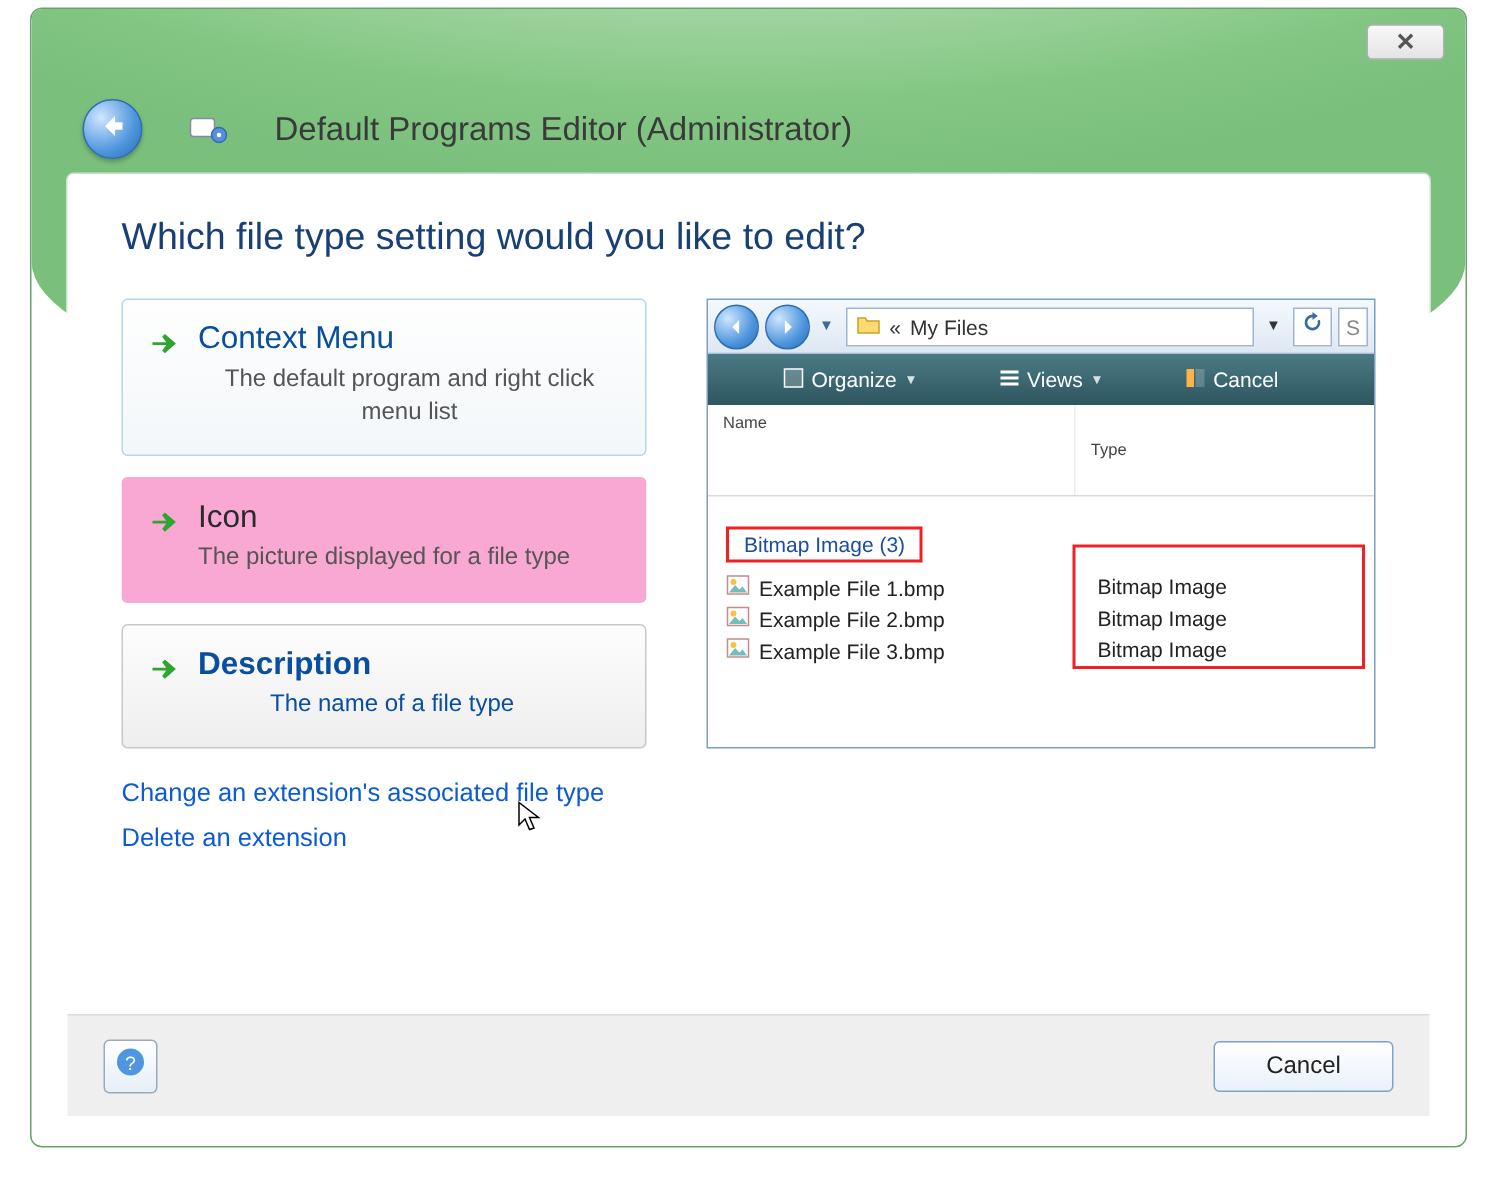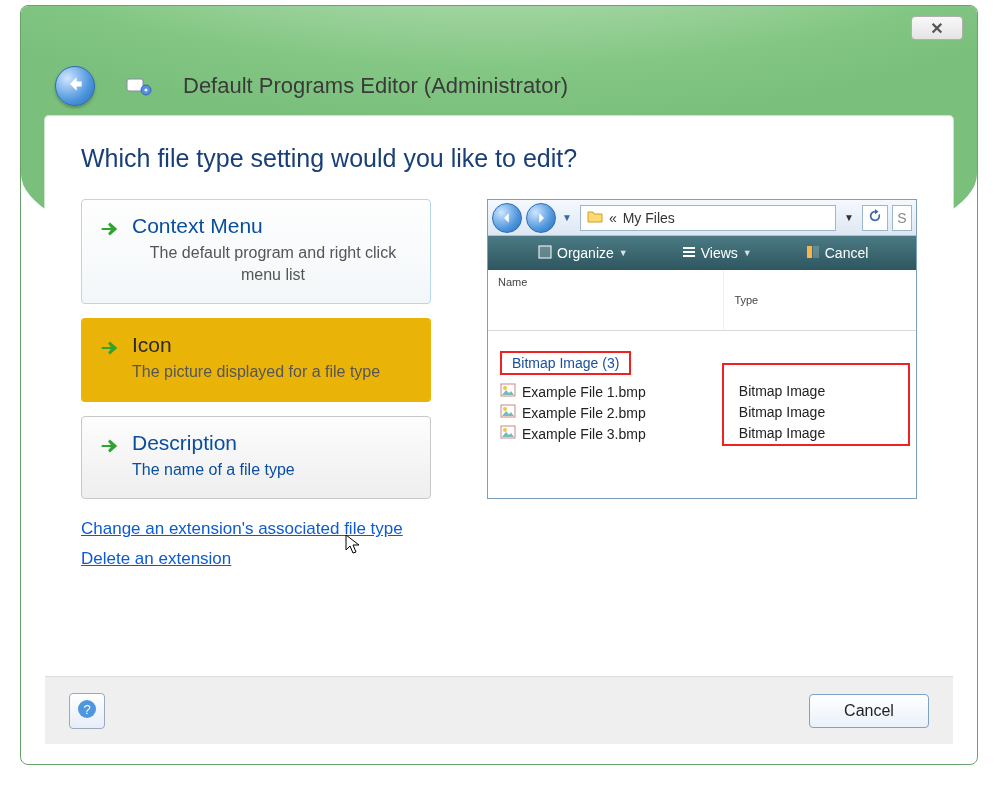--- a/index.html
+++ b/index.html
@@ -94,61 +94,60 @@
   }
 
   .question {
     font-size: 25px;
     color: #183f76;
     margin-bottom: 26px;
   }
 
   .cols {
     display:flex;
-    gap: 56px;
+    gap: 40px;
   }
   .left-col { width: 350px; flex: none; }
   .right-col { flex: 1; }
 
   
   .option {
     display:flex;
     gap: 12px;
     padding: 14px 16px 18px 16px;
     border: 1px solid transparent;
     border-radius: 4px;
     margin-bottom: 14px;
     cursor: pointer;
-    background: #eab308;
+    background: #f9a8d4;
   }
   .option.framed {
     border: 1px solid #b7d6e6;
     background: linear-gradient(#fefefe,#f3f7f9);
   }
   .option.selected {
     border: 1px solid #c8c8c8;
     background: linear-gradient(#fdfdfd,#eeeeee);
   }
   .option .arrow {
     width: 22px; height: 22px; flex:none;
     margin-top: 4px;
   }
   .option .arrow svg{ width:22px; height:22px; }
   .opt-title { font-size: 21px; color: #0a4ea0; }
-  .option.selected .opt-title { color: #0a4ea0; }
+  .option.selected .opt-title { color: #0a4ea0; font-weight: bold; }
   .option.plain .opt-title { color: #2a2a2a; }
   .opt-desc { font-size: 16px; color: #555; margin-top: 4px; line-height: 1.35; text-align: center; }
-  .option.selected .opt-desc { color: #0a4ea0; }
+  .option.selected .opt-desc { color: #0a4ea0; margin-left: 48px; }
 
   
   .links { margin-top: 20px; }
   .links a {
     display: inline-block;
     color: #0d5bd4;
-    text-decoration: underline;
     font-size: 17px;
     margin-bottom: 10px;
     cursor:pointer;
   }
 
   
   .preview {
     border: 1px solid #7aa0c0;
     height: 300px;
     background: #fff;

